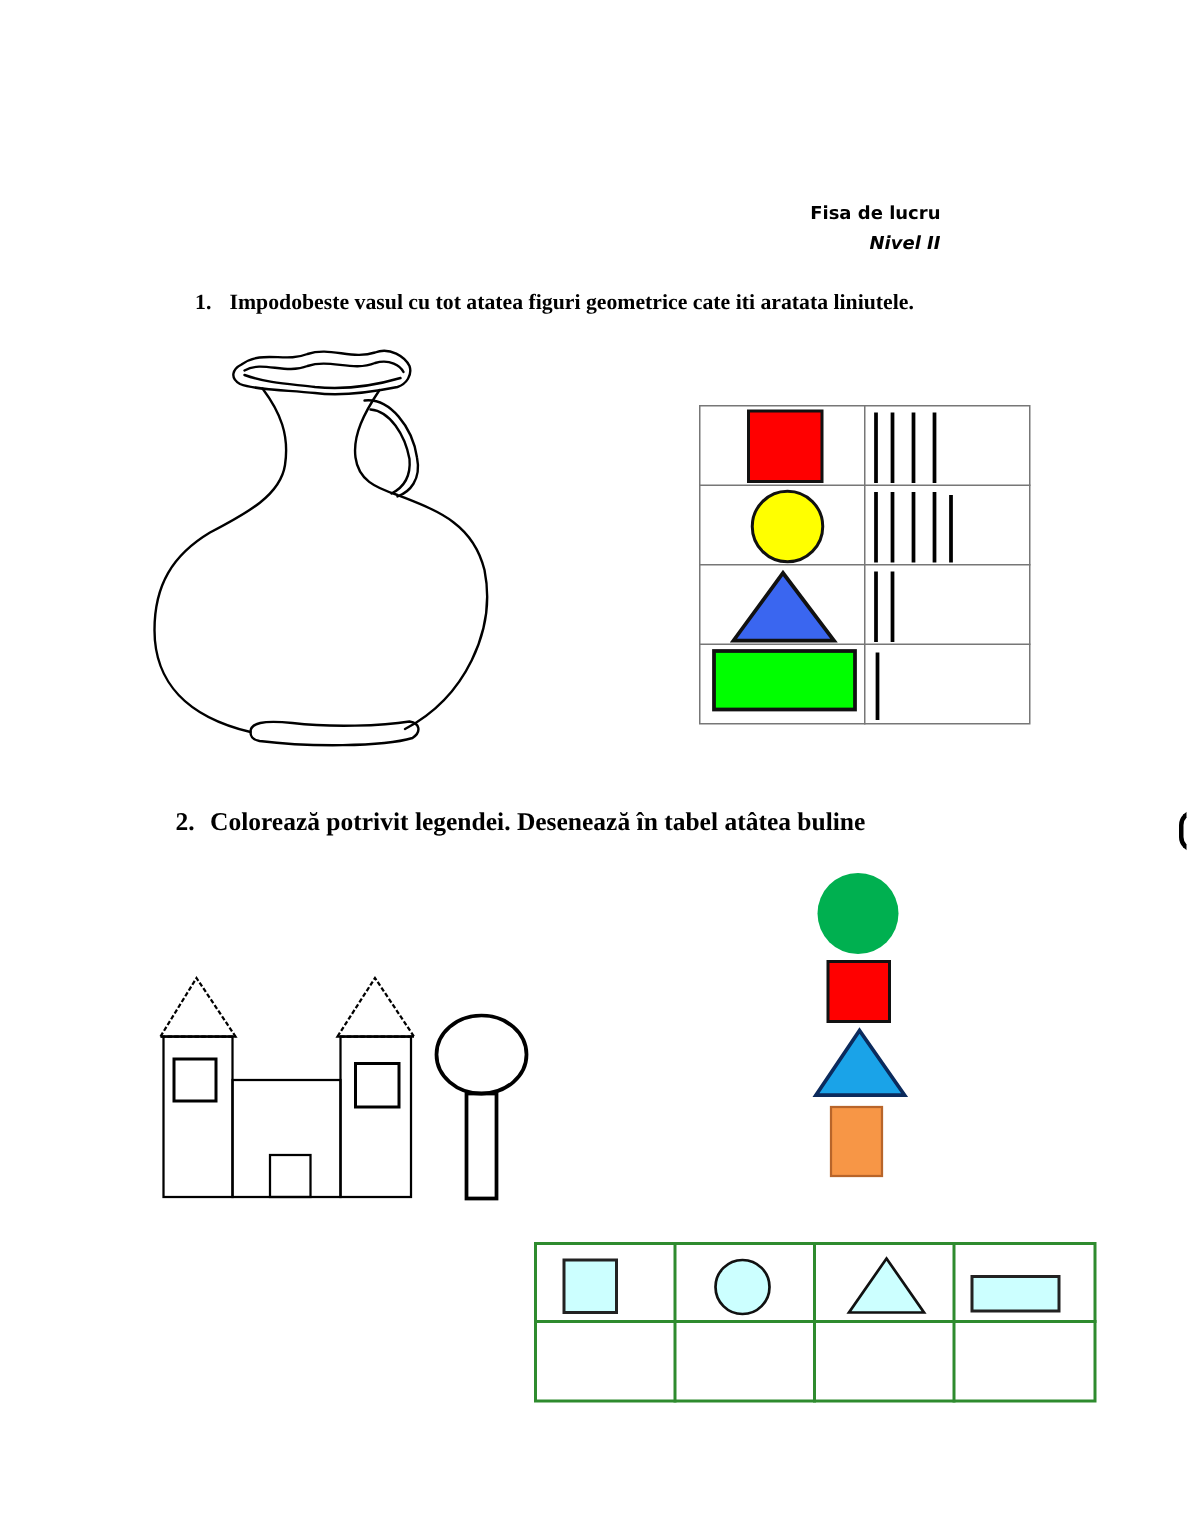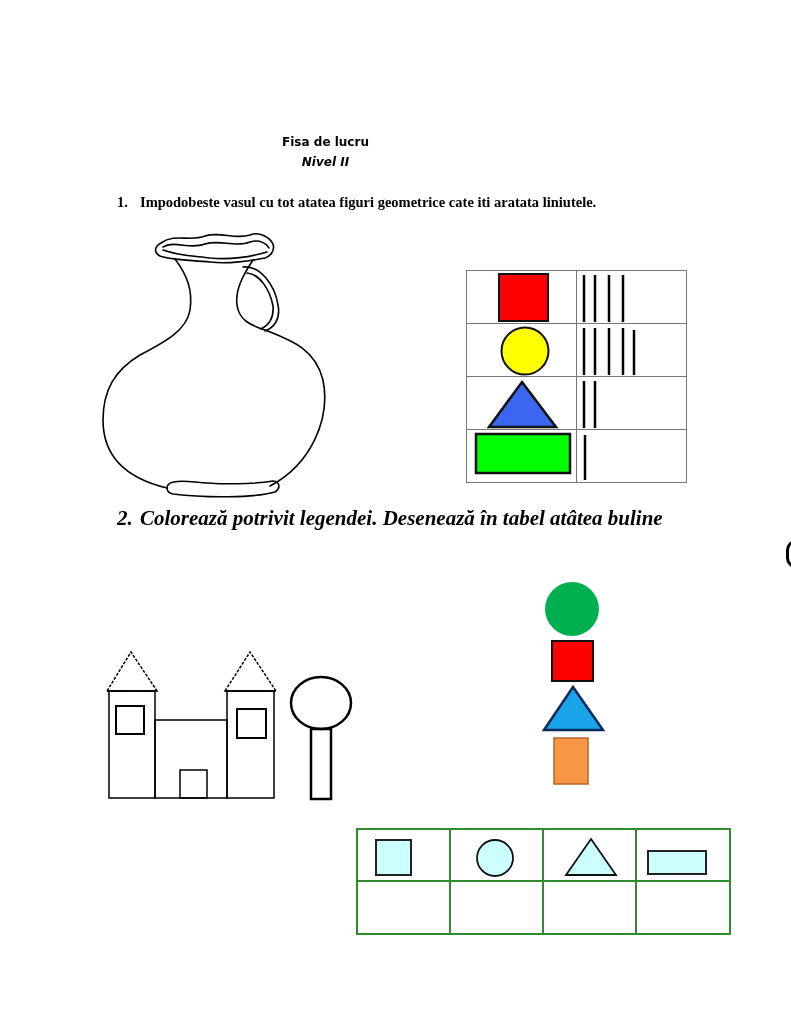--- a/index.html
+++ b/index.html
@@ -1,22 +1,22 @@
 <!DOCTYPE html>
 <html><head>
 <meta charset="utf-8">
 <style>
   html, body { margin:0; padding:0; background:#ffffff; }
   body { width:791px; height:1024px; position:relative; overflow:hidden; font-family:"Liberation Serif", serif; color:#000; }
   .abs { position:absolute; }
-  .title { left:12px; width:627px; text-align:center; font-family:"DejaVu Sans", sans-serif; font-weight:bold; font-size:12px; }
+  .title { left:0; width:627px; text-align:right; font-family:"DejaVu Sans", sans-serif; font-weight:bold; font-size:12px; }
   .q { font-weight:bold; }
-  .q1 { left:117px; top:194px; font-size:14.5px; white-space:nowrap; }
+  .q1 { left:130px; top:194px; font-size:14.5px; white-space:nowrap; }
   .q1 .num { display:inline-block; width:23px; }
-  .q2 { left:117px; top:507px; font-size:21px; line-height:22px; white-space:nowrap;font-style:italic; }
+  .q2 { left:117px; top:537px; font-size:17px; line-height:22px; white-space:nowrap; }
   .q2 .num { display:inline-block; width:23px; }
   .q2 .cont { padding-left:23px; }
   svg { position:absolute; overflow:visible; }
 </style>
 </head>
 <body>
 
 <div class="abs title" style="top:135px;">Fisa de lucru</div>
 <div class="abs title" style="top:155px;font-style:italic;">Nivel II</div>
 

